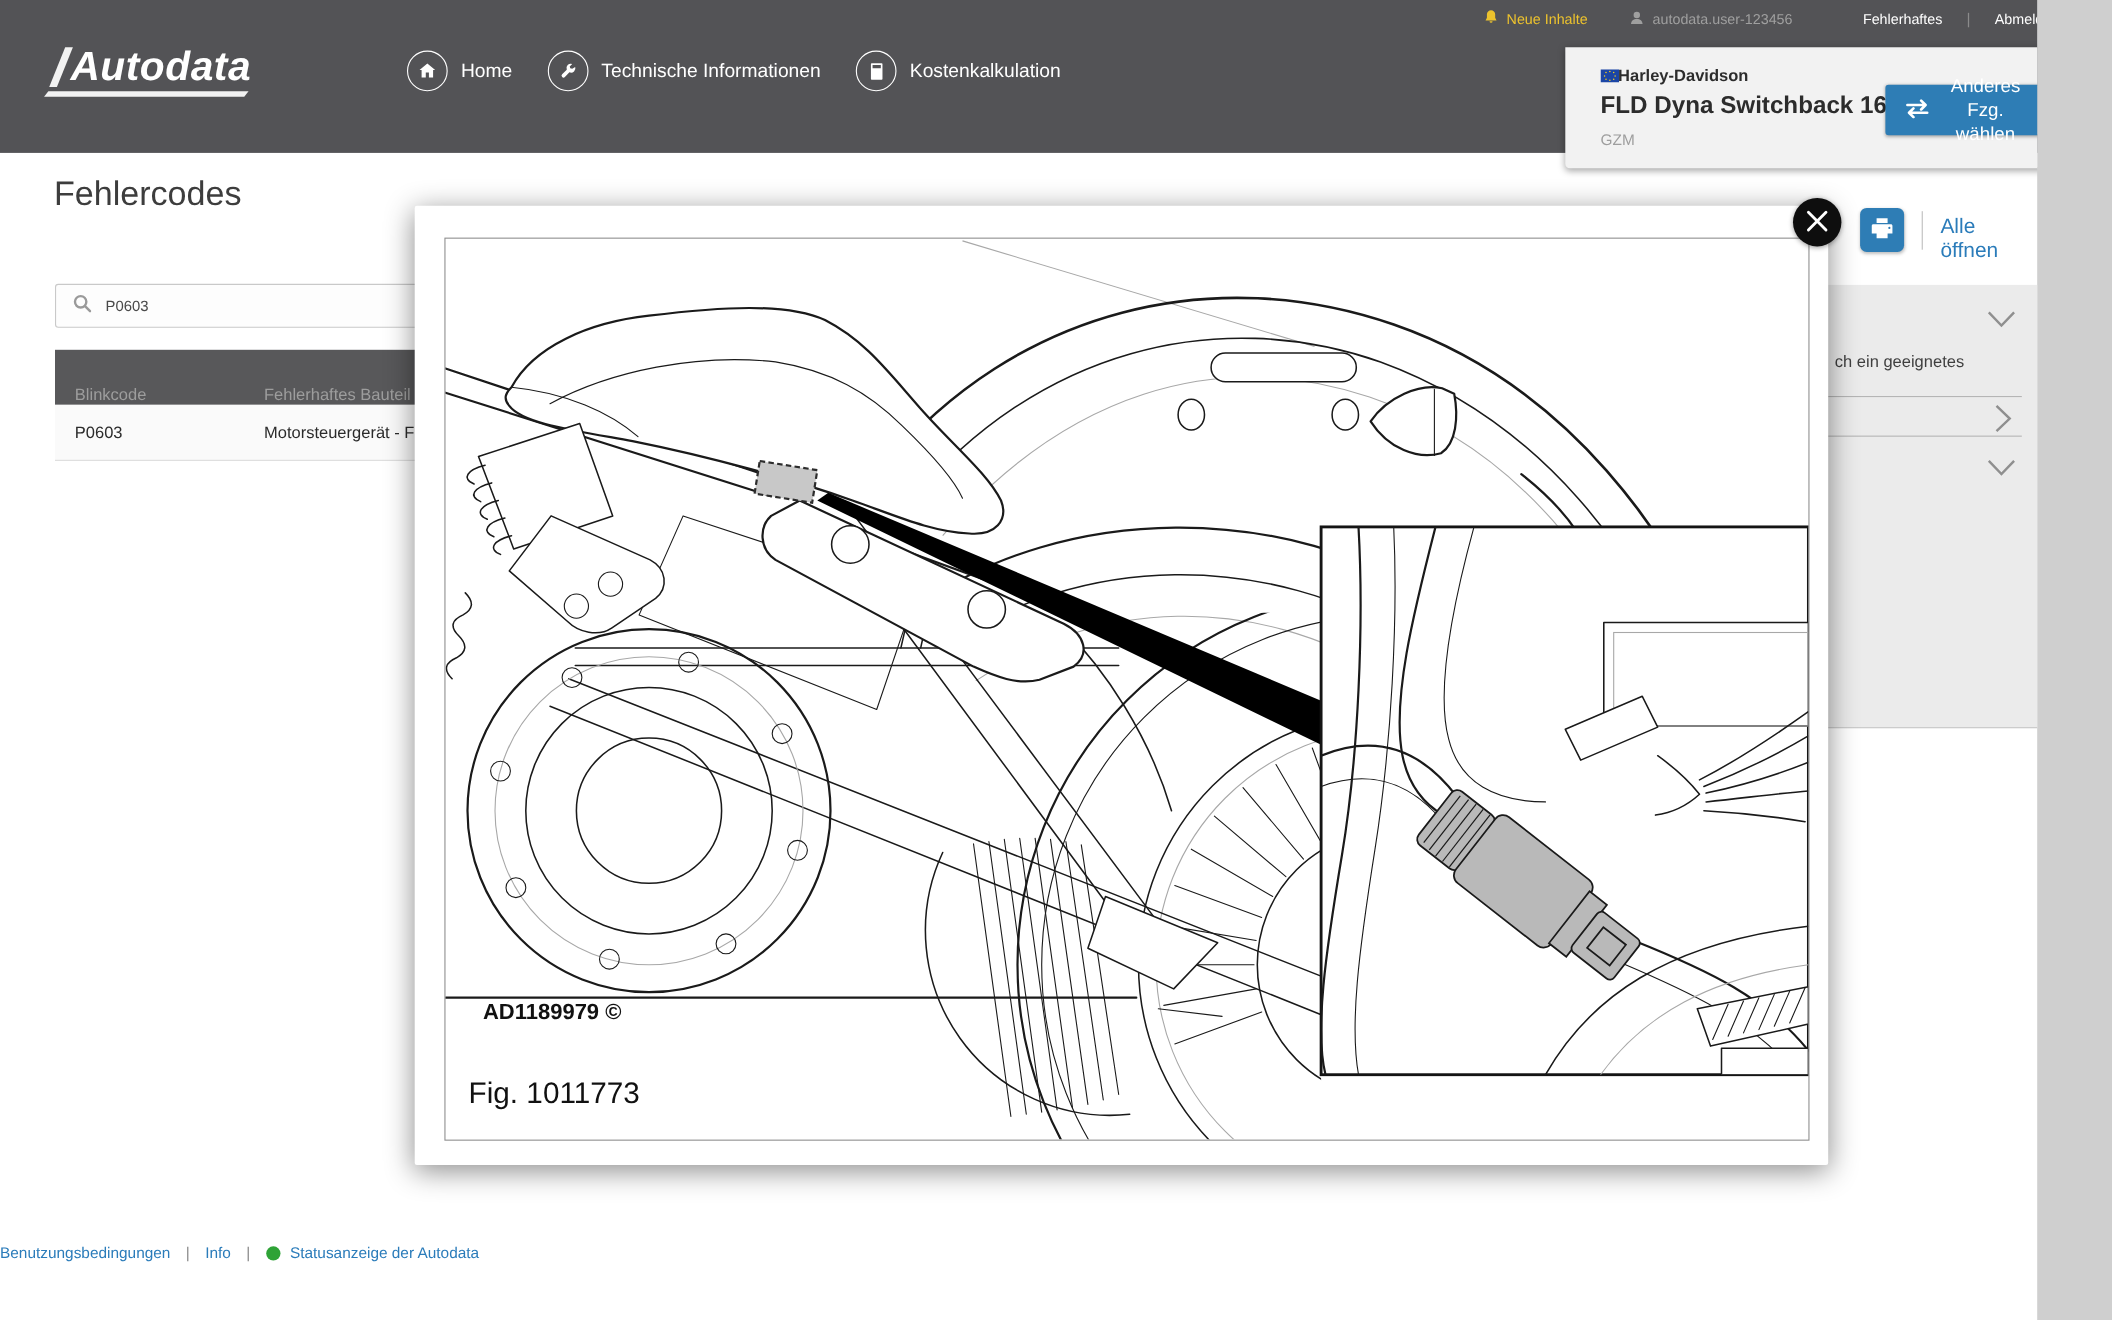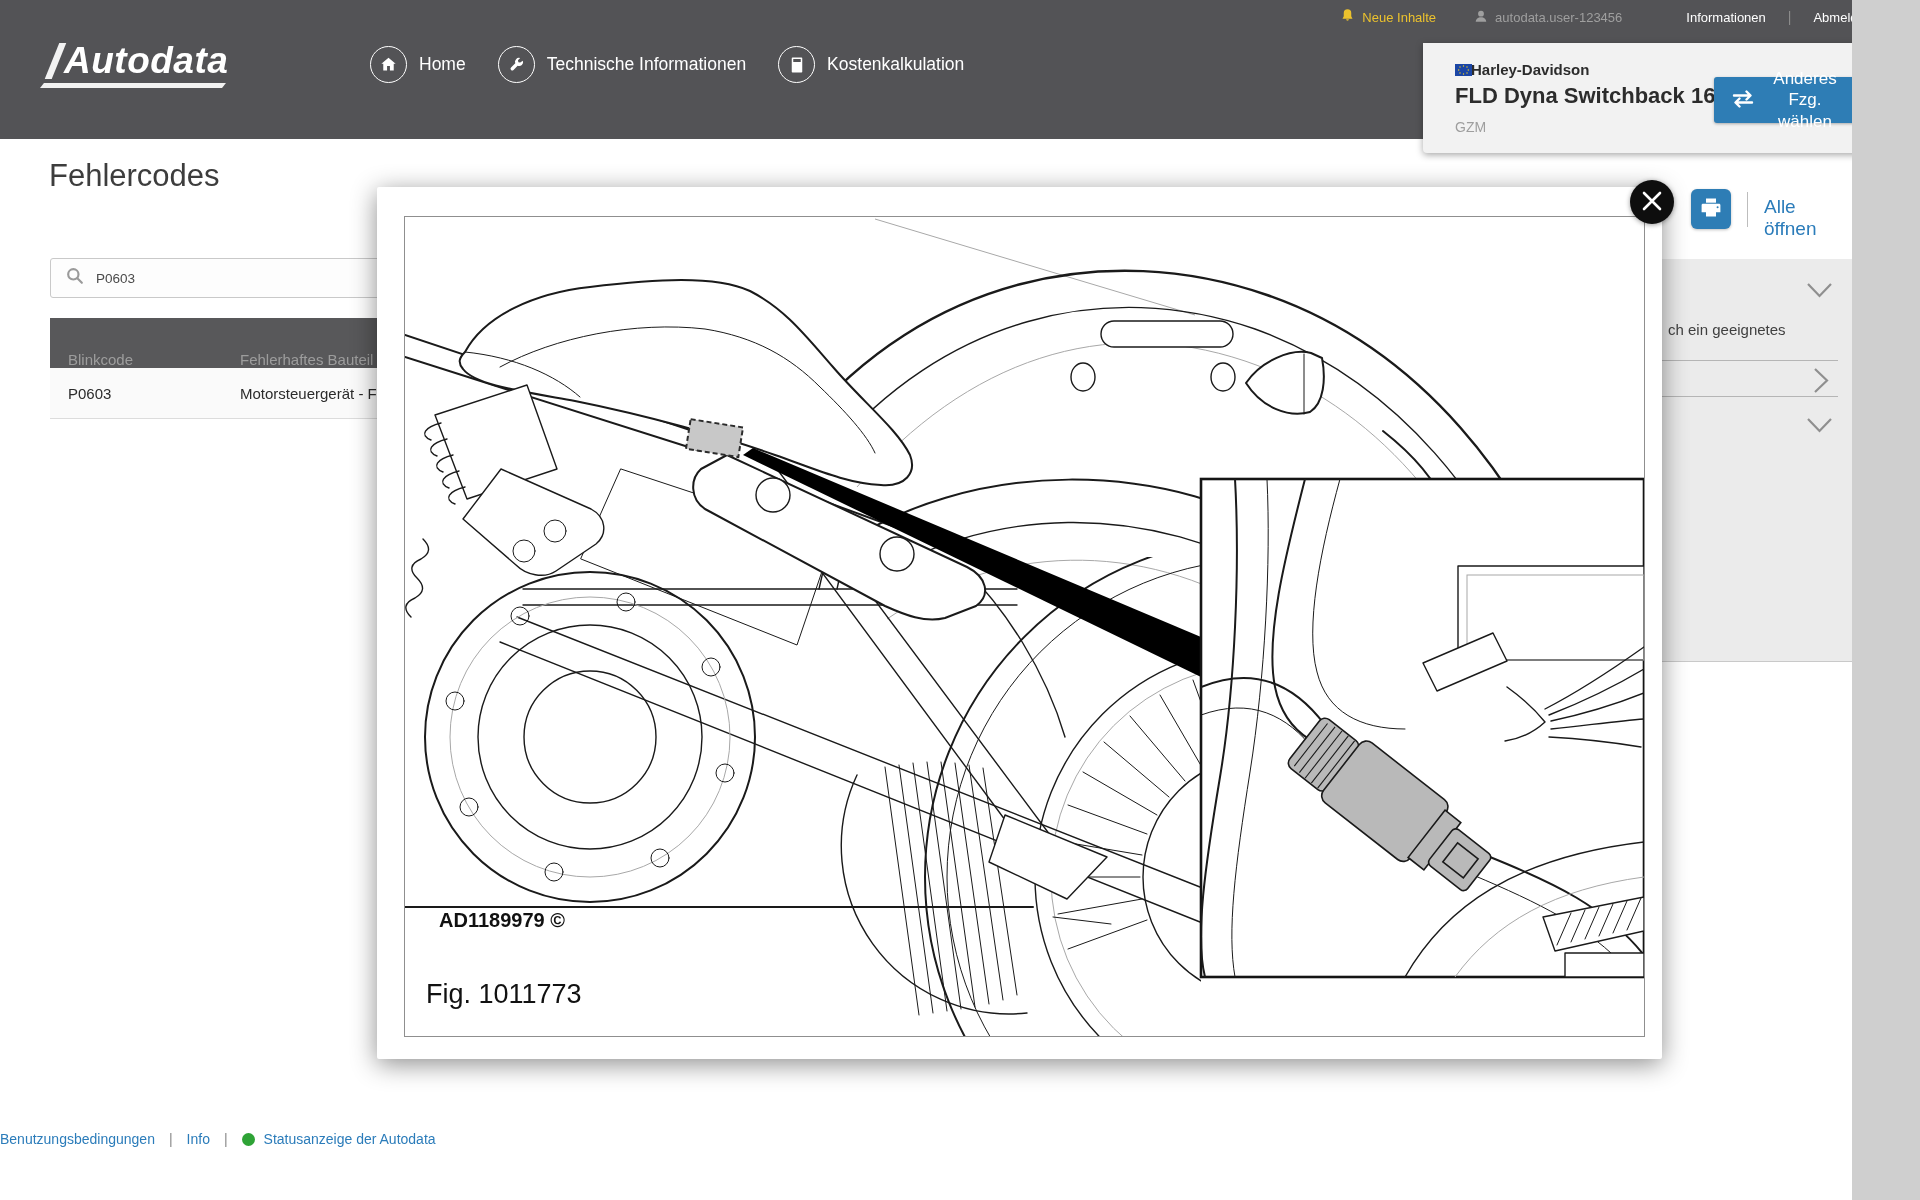--- a/index.html
+++ b/index.html
@@ -91,21 +91,21 @@
         <span>Neue Inhalte</span>
       </div>
       <div class="itm u-user">
         <span>
           <svg width="14" height="14" viewBox="0 0 24 24">
               <path fill="#9f9f9f" d="M12 3a5 5 0 1 1 0 10 5 5 0 0 1 0-10zm-9 19c0-5 4-8 9-8s9 3 9 8z"></path>
             </svg>
         </span>
         <span>autodata.user-123456</span>
       </div>
-      <span class="u-set">Informationen</span>
+      <span class="u-set">Fehlerhaftes</span>
       <span class="u-sep">|</span>
       <span>Abmelden</span>
     </div>
 
     <div class="logo">
       <span class="logo-slash"></span>
       <span class="logo-text">Autodata</span>
       <span class="logo-underline"></span>
     </div>
 

